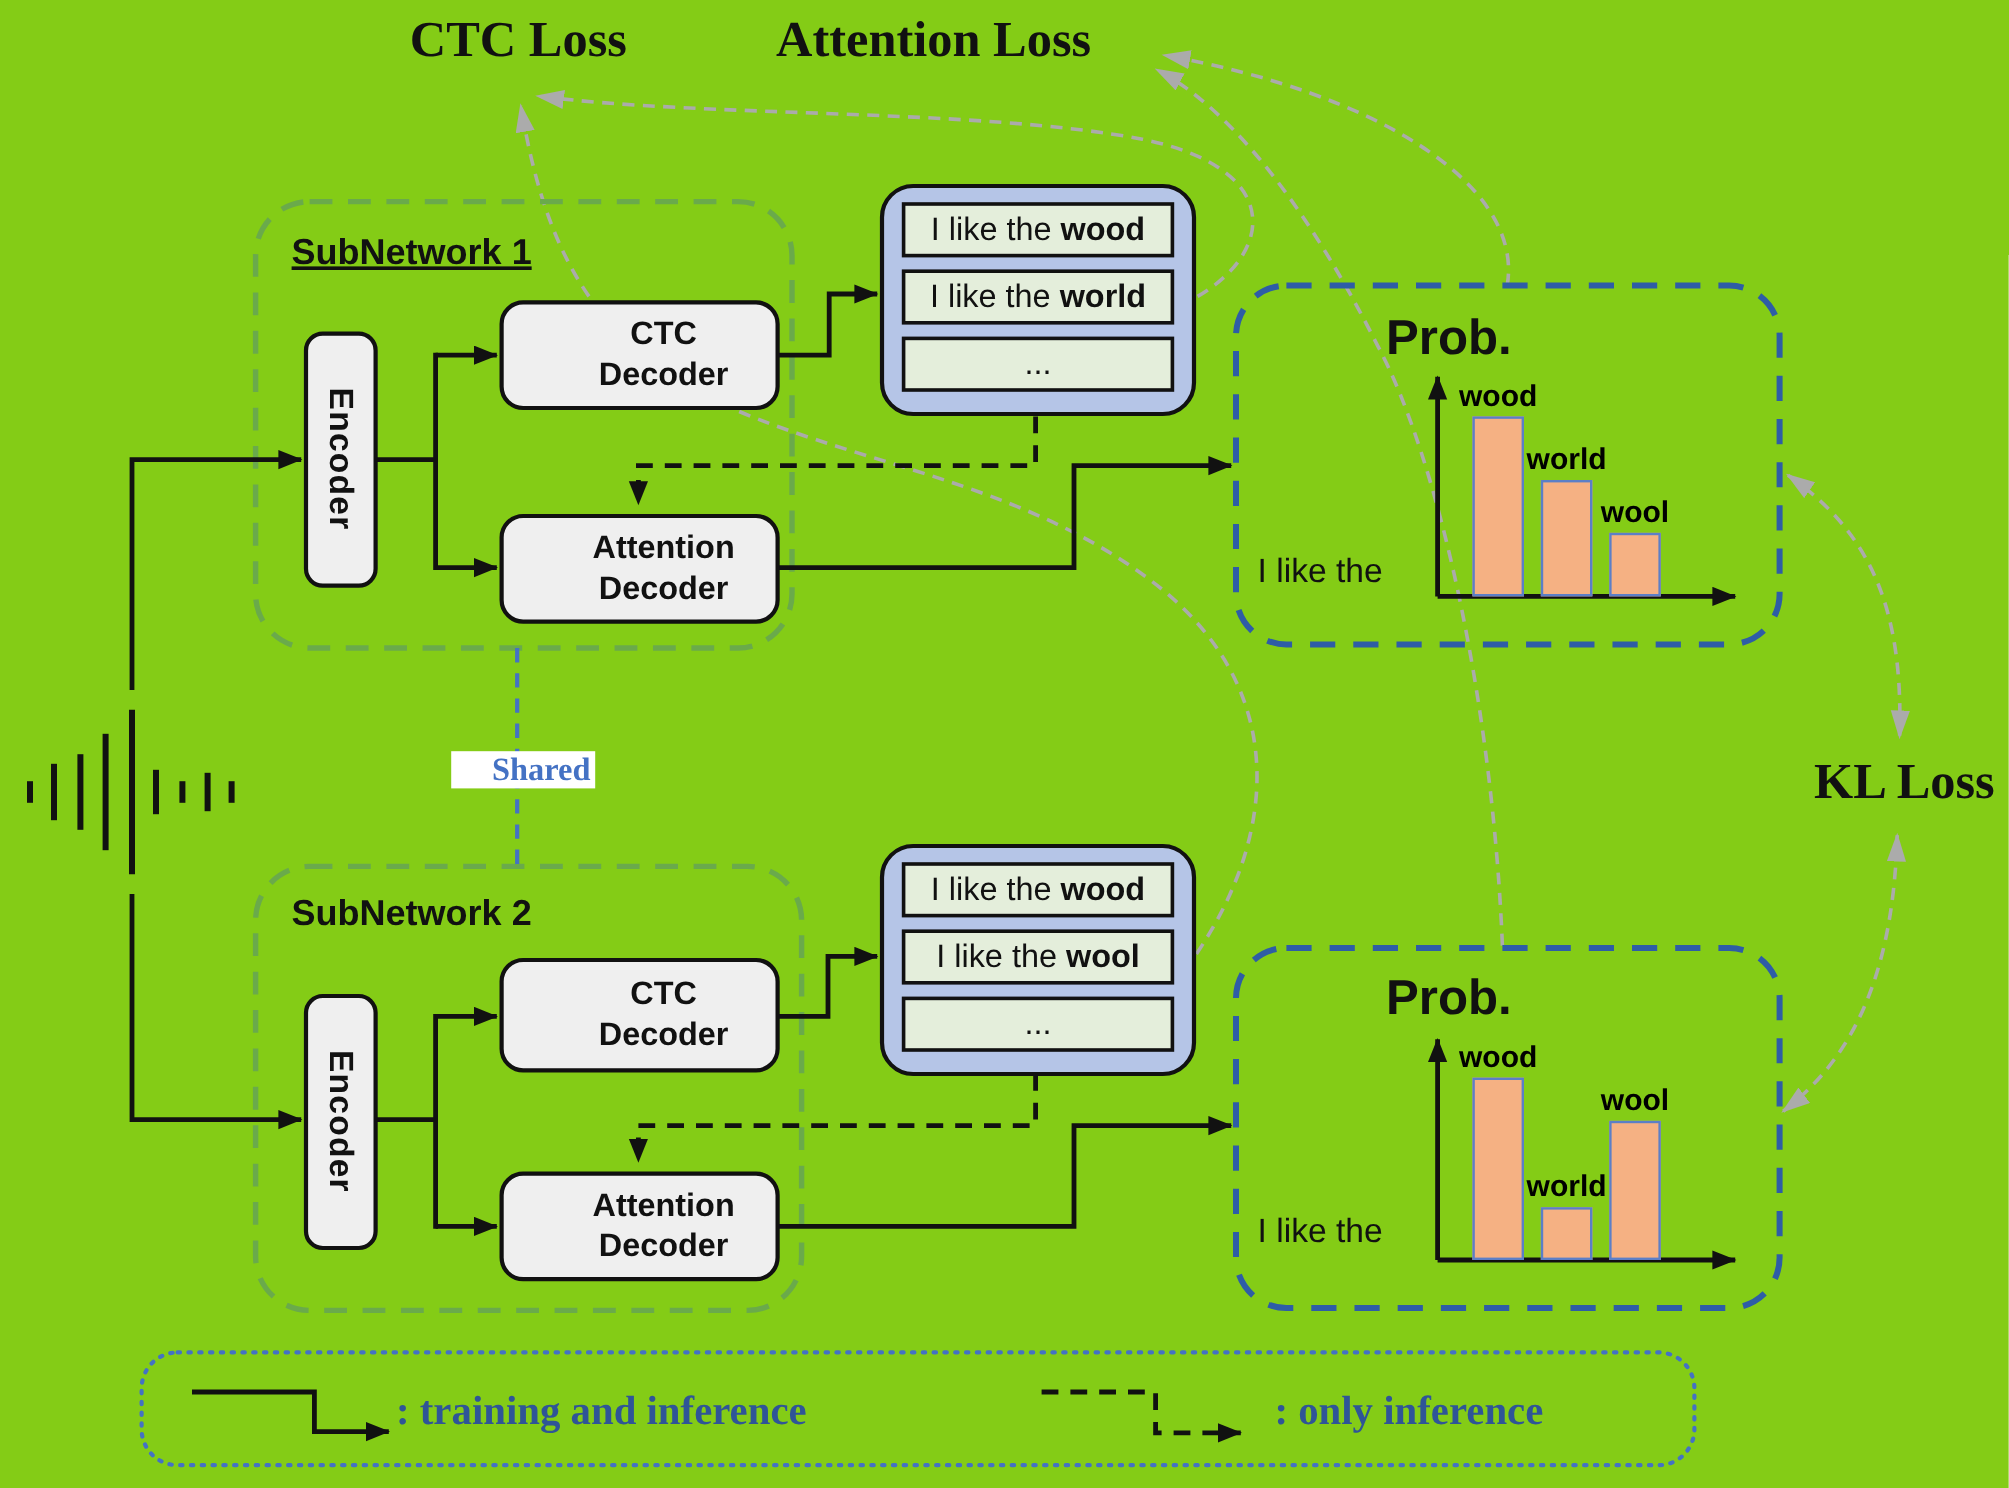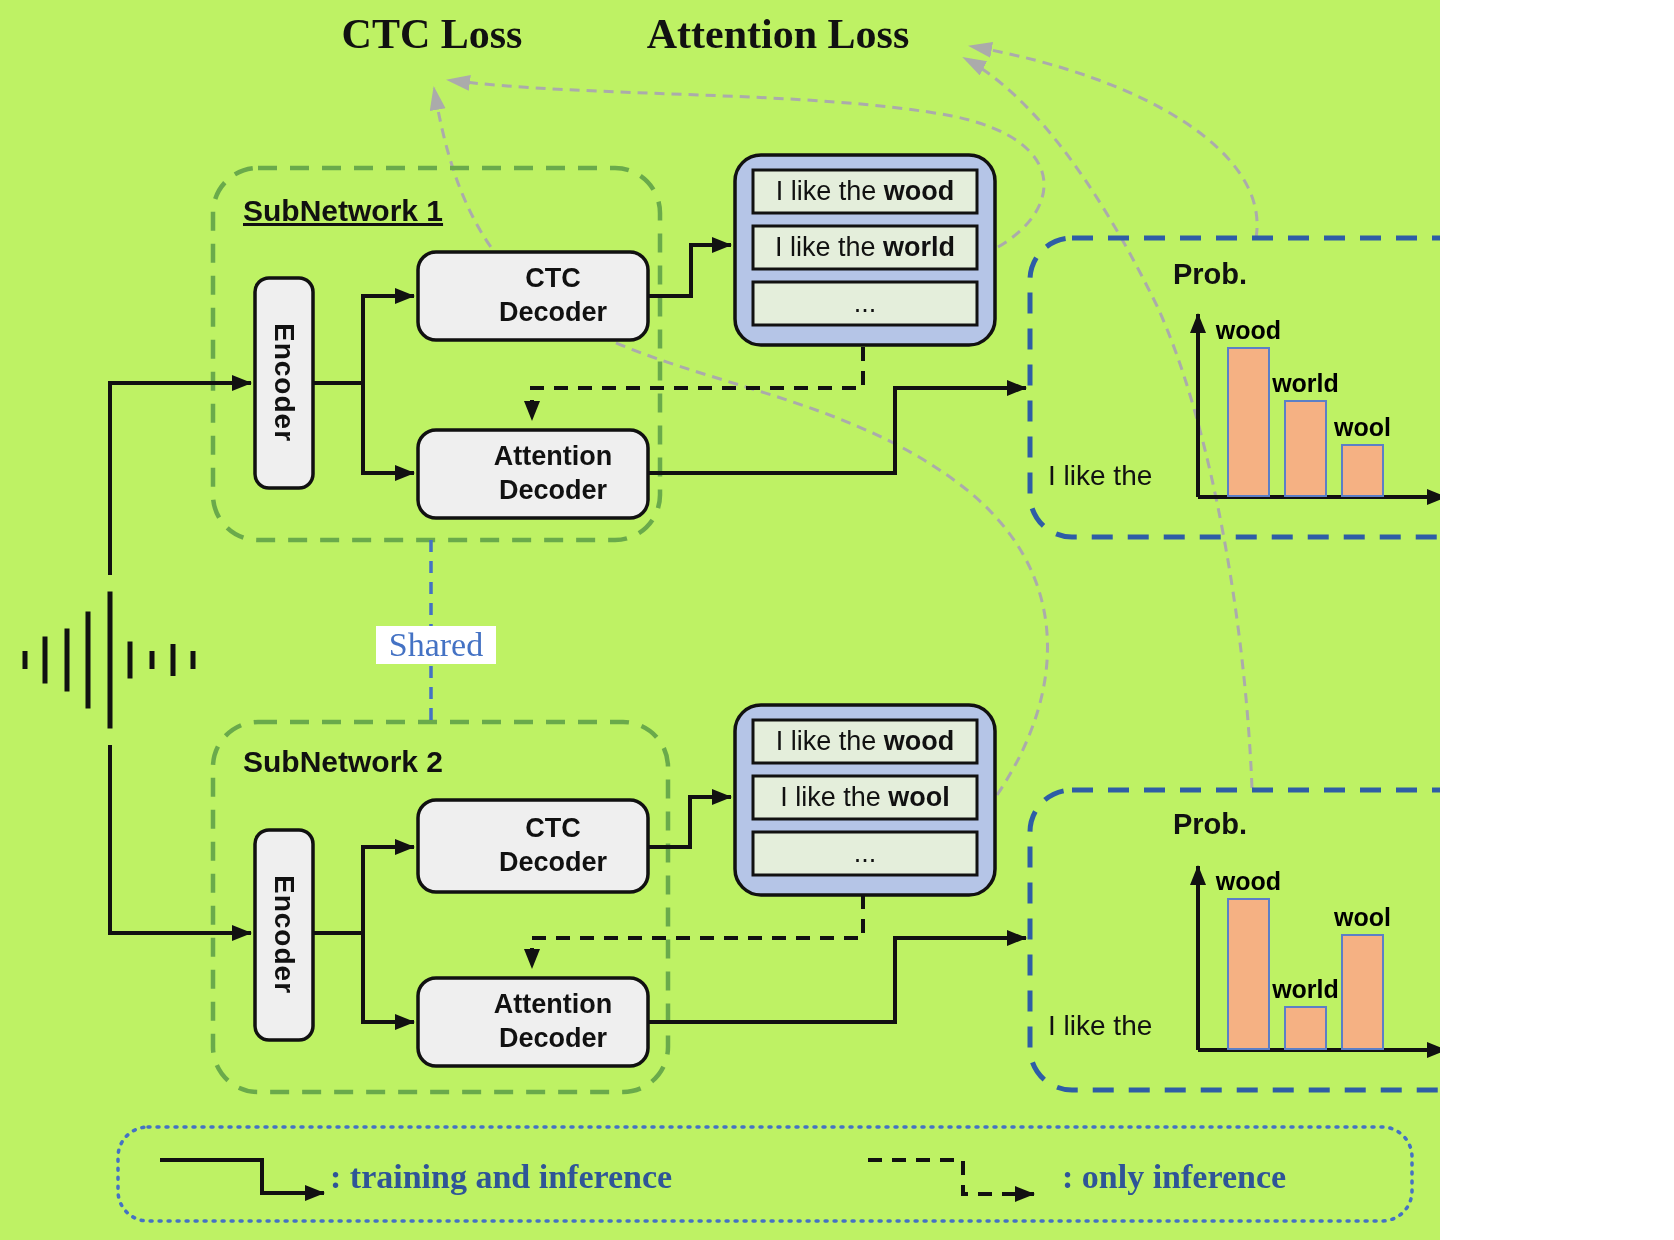--- a/index.html
+++ b/index.html
@@ -1,33 +1,33 @@
 <!DOCTYPE html>
 <html style="--green-dash: #6aaa4b; --blue-dash: #2e5da6; --legend-border: #4472c4; --legend-text: #2f5597; --shared-text: #4472c4; --hyp-box-fill: #b5c5e7; --hyp-row-fill: #e4eedb; --bar-fill: #f5b183; --bar-border: #5b7fc7; --gray-arrow: #ababab; --box-fill: #efefef;"><head>
 <meta charset="utf-8">
 <style>
   html,body{margin:0;padding:0;background:#fff;}
-  #stage{position:relative;width:1440px;height:1240px;background:#bef264;overflow:hidden;
+  #stage{position:relative;width:1674px;height:1240px;background:#84cc16;overflow:hidden;
          font-family:"Liberation Sans",sans-serif;}
   #stage svg{position:absolute;left:0;top:0;}
 
   .t{position:absolute;color:#111;}
   .loss{font-family:"Liberation Serif",serif;font-weight:bold;font-size:42px;text-align:center;white-space:nowrap;}
   .sn{font-weight:bold;font-size:30px;white-space:nowrap;}
   .node-label{font-weight:bold;font-size:27px;line-height:1.25;display:flex;align-items:center;justify-content:center;text-align:center;margin-left:20px;}
   .enc-label{display:flex;align-items:center;justify-content:center;}
   .enc-label span{writing-mode:vertical-rl;font-weight:bold;font-size:28px;letter-spacing:1px;}
   .hyp-text{font-size:27px;display:flex;align-items:center;justify-content:center;white-space:pre;}
-  .prob{font-weight:bold;font-size:29px;text-align:center;}
+  .prob{font-weight:bold;font-size:41px;}
   .ctx{font-size:28px;white-space:nowrap;}
   .bar{position:absolute;background:var(--bar-fill);border:2px solid var(--bar-border);box-sizing:border-box;}
   .bar-label{position:absolute;font-weight:bold;font-size:25px;text-align:center;white-space:nowrap;}
   .legend-label{font-family:"Liberation Serif",serif;font-weight:bold;font-size:34px;color:var(--legend-text);white-space:nowrap;}
-  .shared{font-family:"Liberation Serif",serif;font-weight:normal;font-size:34px;color:var(--shared-text);
-          background:#fff;text-align:center;padding:0 4px;}
+  .shared{font-family:"Liberation Serif",serif;font-weight:bold;font-size:27px;color:var(--shared-text);
+          background:#fff;text-align:right;padding:0 4px;}
 
   
   .line{stroke:#111;stroke-width:4;fill:none;}
   .bdash{stroke-dasharray:14 10;}
   .wf{stroke:#111;stroke-width:5;}
   .gbox{fill:none;stroke:var(--green-dash);stroke-width:4.5;stroke-dasharray:19 13;}
   .bbox{fill:none;stroke:var(--blue-dash);stroke-width:5;stroke-dasharray:21 15;}
   .lbox{fill:none;stroke:var(--legend-border);stroke-width:3.5;stroke-dasharray:2 7;stroke-linecap:round;}
   .node{fill:var(--box-fill);stroke:#111;stroke-width:3.5;}
   .hypbox{fill:var(--hyp-box-fill);stroke:#111;stroke-width:3.5;}

